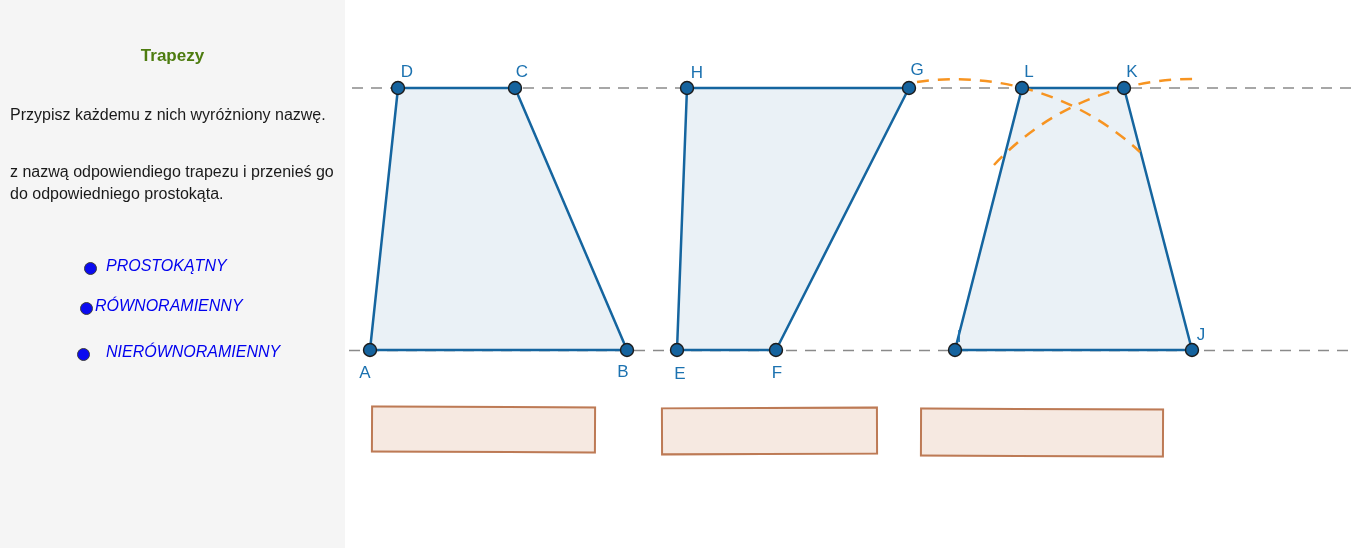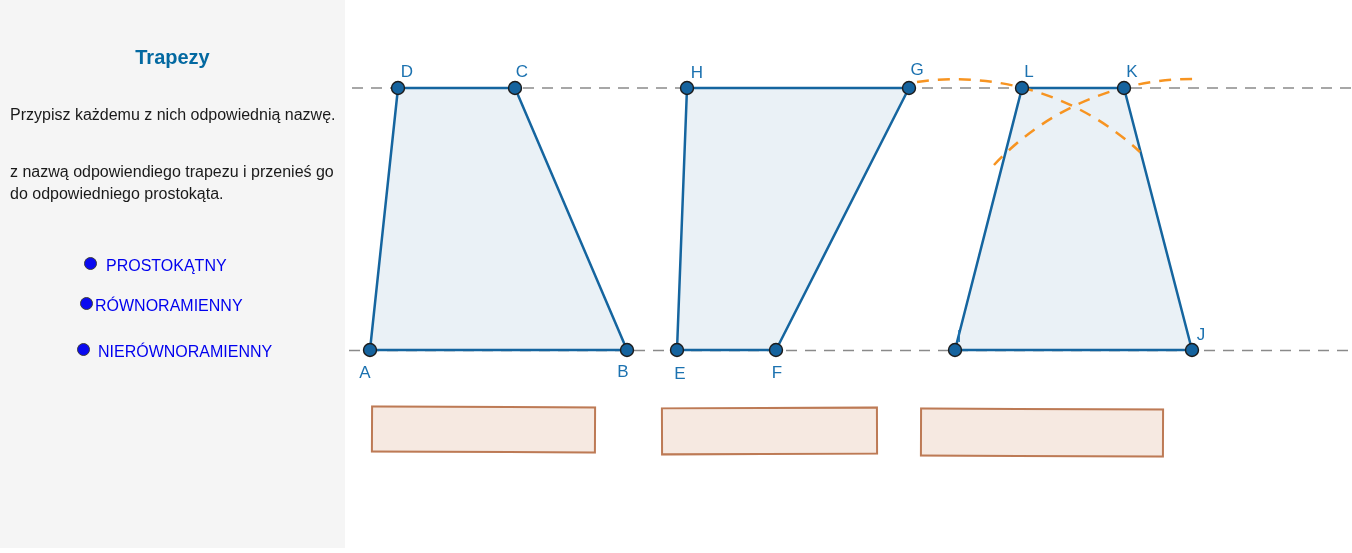--- a/index.html
+++ b/index.html
@@ -6,36 +6,36 @@
   .stage {
     position:relative; width:1352px; height:553px; overflow:hidden;
     background:#ffffff; font-family:"Liberation Sans", sans-serif;
   }
   .sidebar {
     position:absolute; left:0; top:0; width:345px; height:548px;
     background:#f5f5f5;
   }
   .title {
     position:absolute; top:46px; left:0; width:100%;
-    text-align:center; font-size:20px; font-weight:bold; color:#0369a1;
+    text-align:center; font-size:17px; font-weight:bold; color:#4d7c0f;
   }
   .para { position:absolute; left:10px; font-size:16px; color:#1a1a1a;
           line-height:22px; white-space:nowrap; }
   .p1 { top:104px; }
   .p2 { top:161px; }
-  .drag-option { position:absolute; display:flex; align-items:flex-start; cursor:pointer; }
+  .drag-option { position:absolute; display:flex; align-items:flex-end; cursor:pointer;font-style:italic; }
   .drag-dot {
     width:13px; height:13px; border-radius:50%;
     background:#0a0af0; border:1.5px solid #3c3c3c; box-sizing:border-box;
     flex:0 0 auto;
   }
   .drag-label { color:#0000ee; font-size:16px; white-space:nowrap; }
   #opt1 { left:84px; top:257px; gap:9px; }
   #opt2 { left:80px; top:297px; gap:2px; }
-  #opt3 { left:77px; top:343px; gap:8px; }
+  #opt3 { left:77px; top:343px; gap:16px; }
 
   .dropzone {
     position:absolute; background:#f6e9e1; border:2px solid #bd7a55;
     box-sizing:border-box;
   }
   #dz1 { left:371px; top:406px; width:225px; height:47px; transform:rotate(0.25deg); }
   #dz2 { left:661px; top:407px; width:217px; height:48px; transform:rotate(-0.2deg); }
   #dz3 { left:920px; top:408px; width:244px; height:49px; transform:rotate(0.2deg); }
 
   svg.canvas { position:absolute; left:0; top:0; }
@@ -90,21 +90,21 @@
   </svg>
 
   <div class="dropzone" id="dz1"></div>
   <div class="dropzone" id="dz2"></div>
   <div class="dropzone" id="dz3"></div>
 
   <div class="sidebar">
     <div class="title">Trapezy</div>
 
     <div class="para p1">
-      <div>Przypisz każdemu z nich odpowiednią nazwę.</div>
+      <div>Przypisz każdemu z nich wyróżniony nazwę.</div>
     </div>
 
     <div class="para p2">
       <div>z nazwą odpowiendiego trapezu i przenieś go</div>
       <div>do odpowiedniego prostokąta.</div>
     </div>
 
     <div class="drag-option" id="opt1">
       <span class="drag-dot"></span>
       <span class="drag-label">PROSTOKĄTNY</span>

